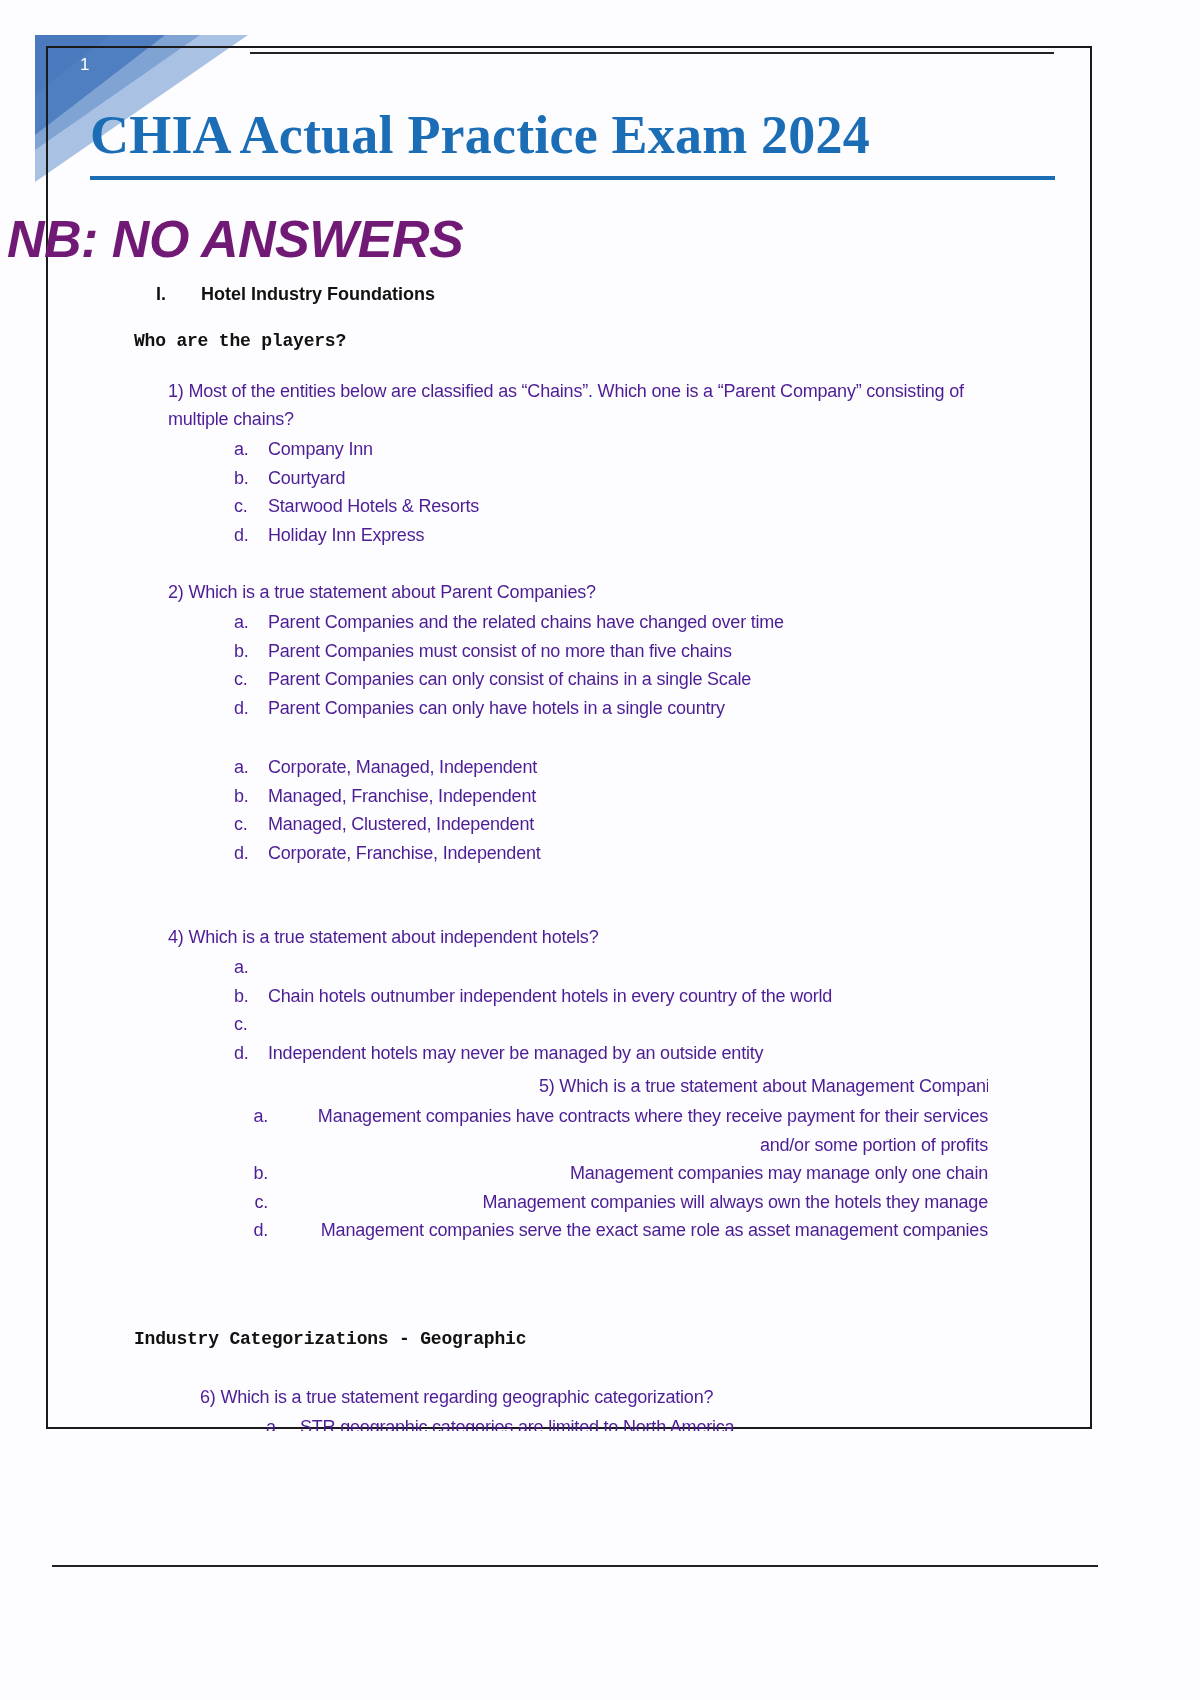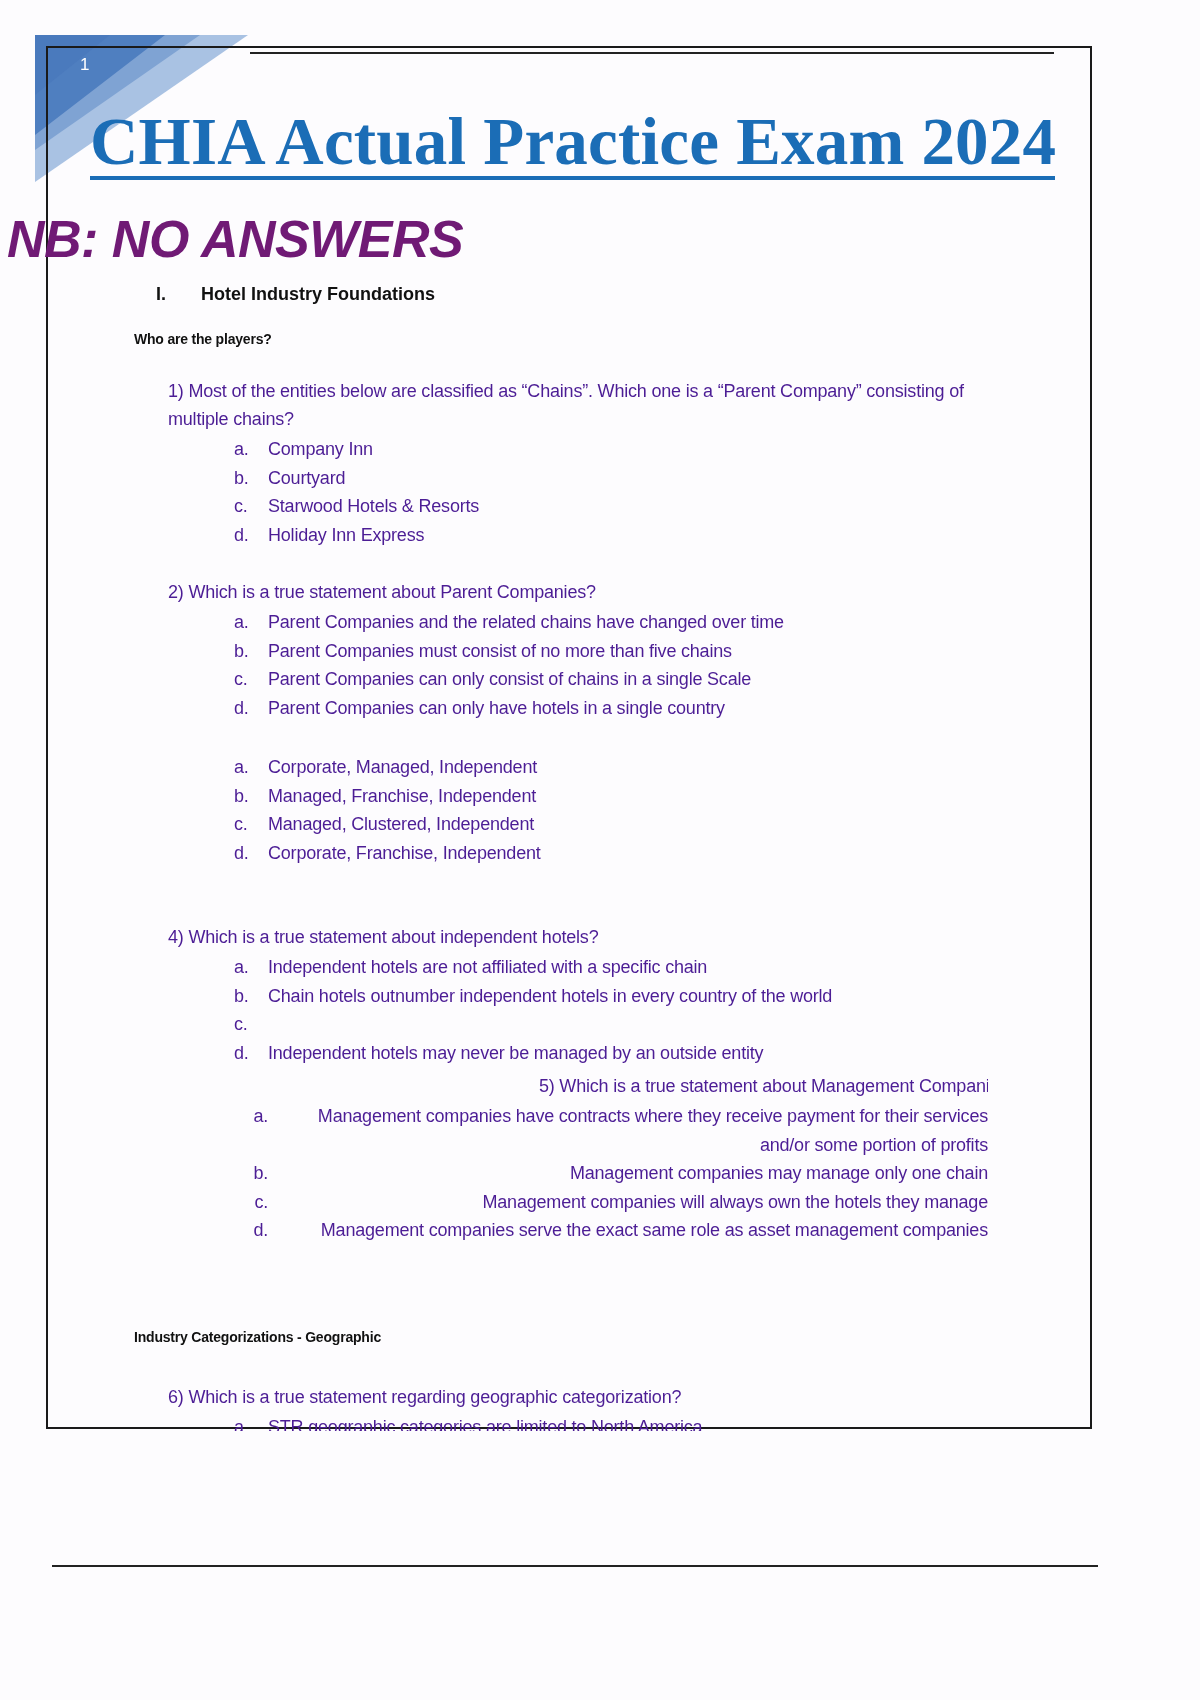--- a/index.html
+++ b/index.html
@@ -39,21 +39,21 @@
       left: 250px; top: 52px;
       width: 804px; height: 2px;
       background: #222;
     }
     .title {
       position: absolute;
       left: 90px; top: 108px;
       width: 965px;
       font-family: "Liberation Serif", "DejaVu Serif", serif;
       font-weight: bold;
-      font-size: 67px;
+      font-size: 54px;
       line-height: 1;
       color: #1b6db6;
       white-space: nowrap;
       letter-spacing: 0.2px;
     }
     .title-underline {
       position: absolute;
       left: 90px; top: 176px;
       width: 965px; height: 4px;
       background: #1b6db6;
@@ -78,24 +78,25 @@
       white-space: nowrap;
     }
     .section-head .roman {
       display: inline-block;
       width: 45px;
     }
     .subhead {
       position: absolute;
       left: 134px;
       font-weight: bold;
-      font-size: 14px;
+      font-size: 18px;
       color: #111;
       white-space: nowrap;
       letter-spacing: -0.2px;
+      font-family: Liberation Mono, monospace;
     }
     .question {
       position: absolute;
       left: 168px;
       width: 850px;
       font-size: 18px;
       line-height: 28px;
       color: #4c1d95;
       letter-spacing: -0.2px;
     }
@@ -222,21 +223,20 @@
           <span class="opt-text">Corporate, Franchise, Independent</span>
         </li>
     </ul>
   </div>
 
   <div class="question" style="top:923px;">
     <p class="q-text">4) Which is a true statement about independent hotels?</p>
     <ul class="options">
       <li class="option">
           <span class="opt-letter">a.</span>
-          <span class="opt-text">Independent hotels are not affiliated with a specific chain</span>
         </li>
       <li class="option">
           <span class="opt-letter">b.</span>
           <span class="opt-text">Chain hotels outnumber independent hotels in every country of the world</span>
         </li>
       <li class="option">
           <span class="opt-letter">c.</span>
         </li>
       <li class="option">
           <span class="opt-letter">d.</span>
@@ -262,21 +262,21 @@
         </li>
       <li class="option">
           <span class="opt-letter">d.</span>
           <span class="opt-text">Management companies serve the exact same role as asset management companies</span>
         </li>
     </ul>
   </div>
 
   <div class="subhead" style="top:1329px;">Industry Categorizations - Geographic</div>
 
-  <div class="question" style="top:1383px;">
+  <div class="question" style="top:1383px;margin-left:32px;">
     <p class="q-text">6) Which is a true statement regarding geographic categorization?</p>
     <ul class="options">
       <li class="option">
           <span class="opt-letter">a.</span>
           <span class="opt-text">STR geographic categories are limited to North America</span>
         </li>
     </ul>
   </div>
 </div>
 

